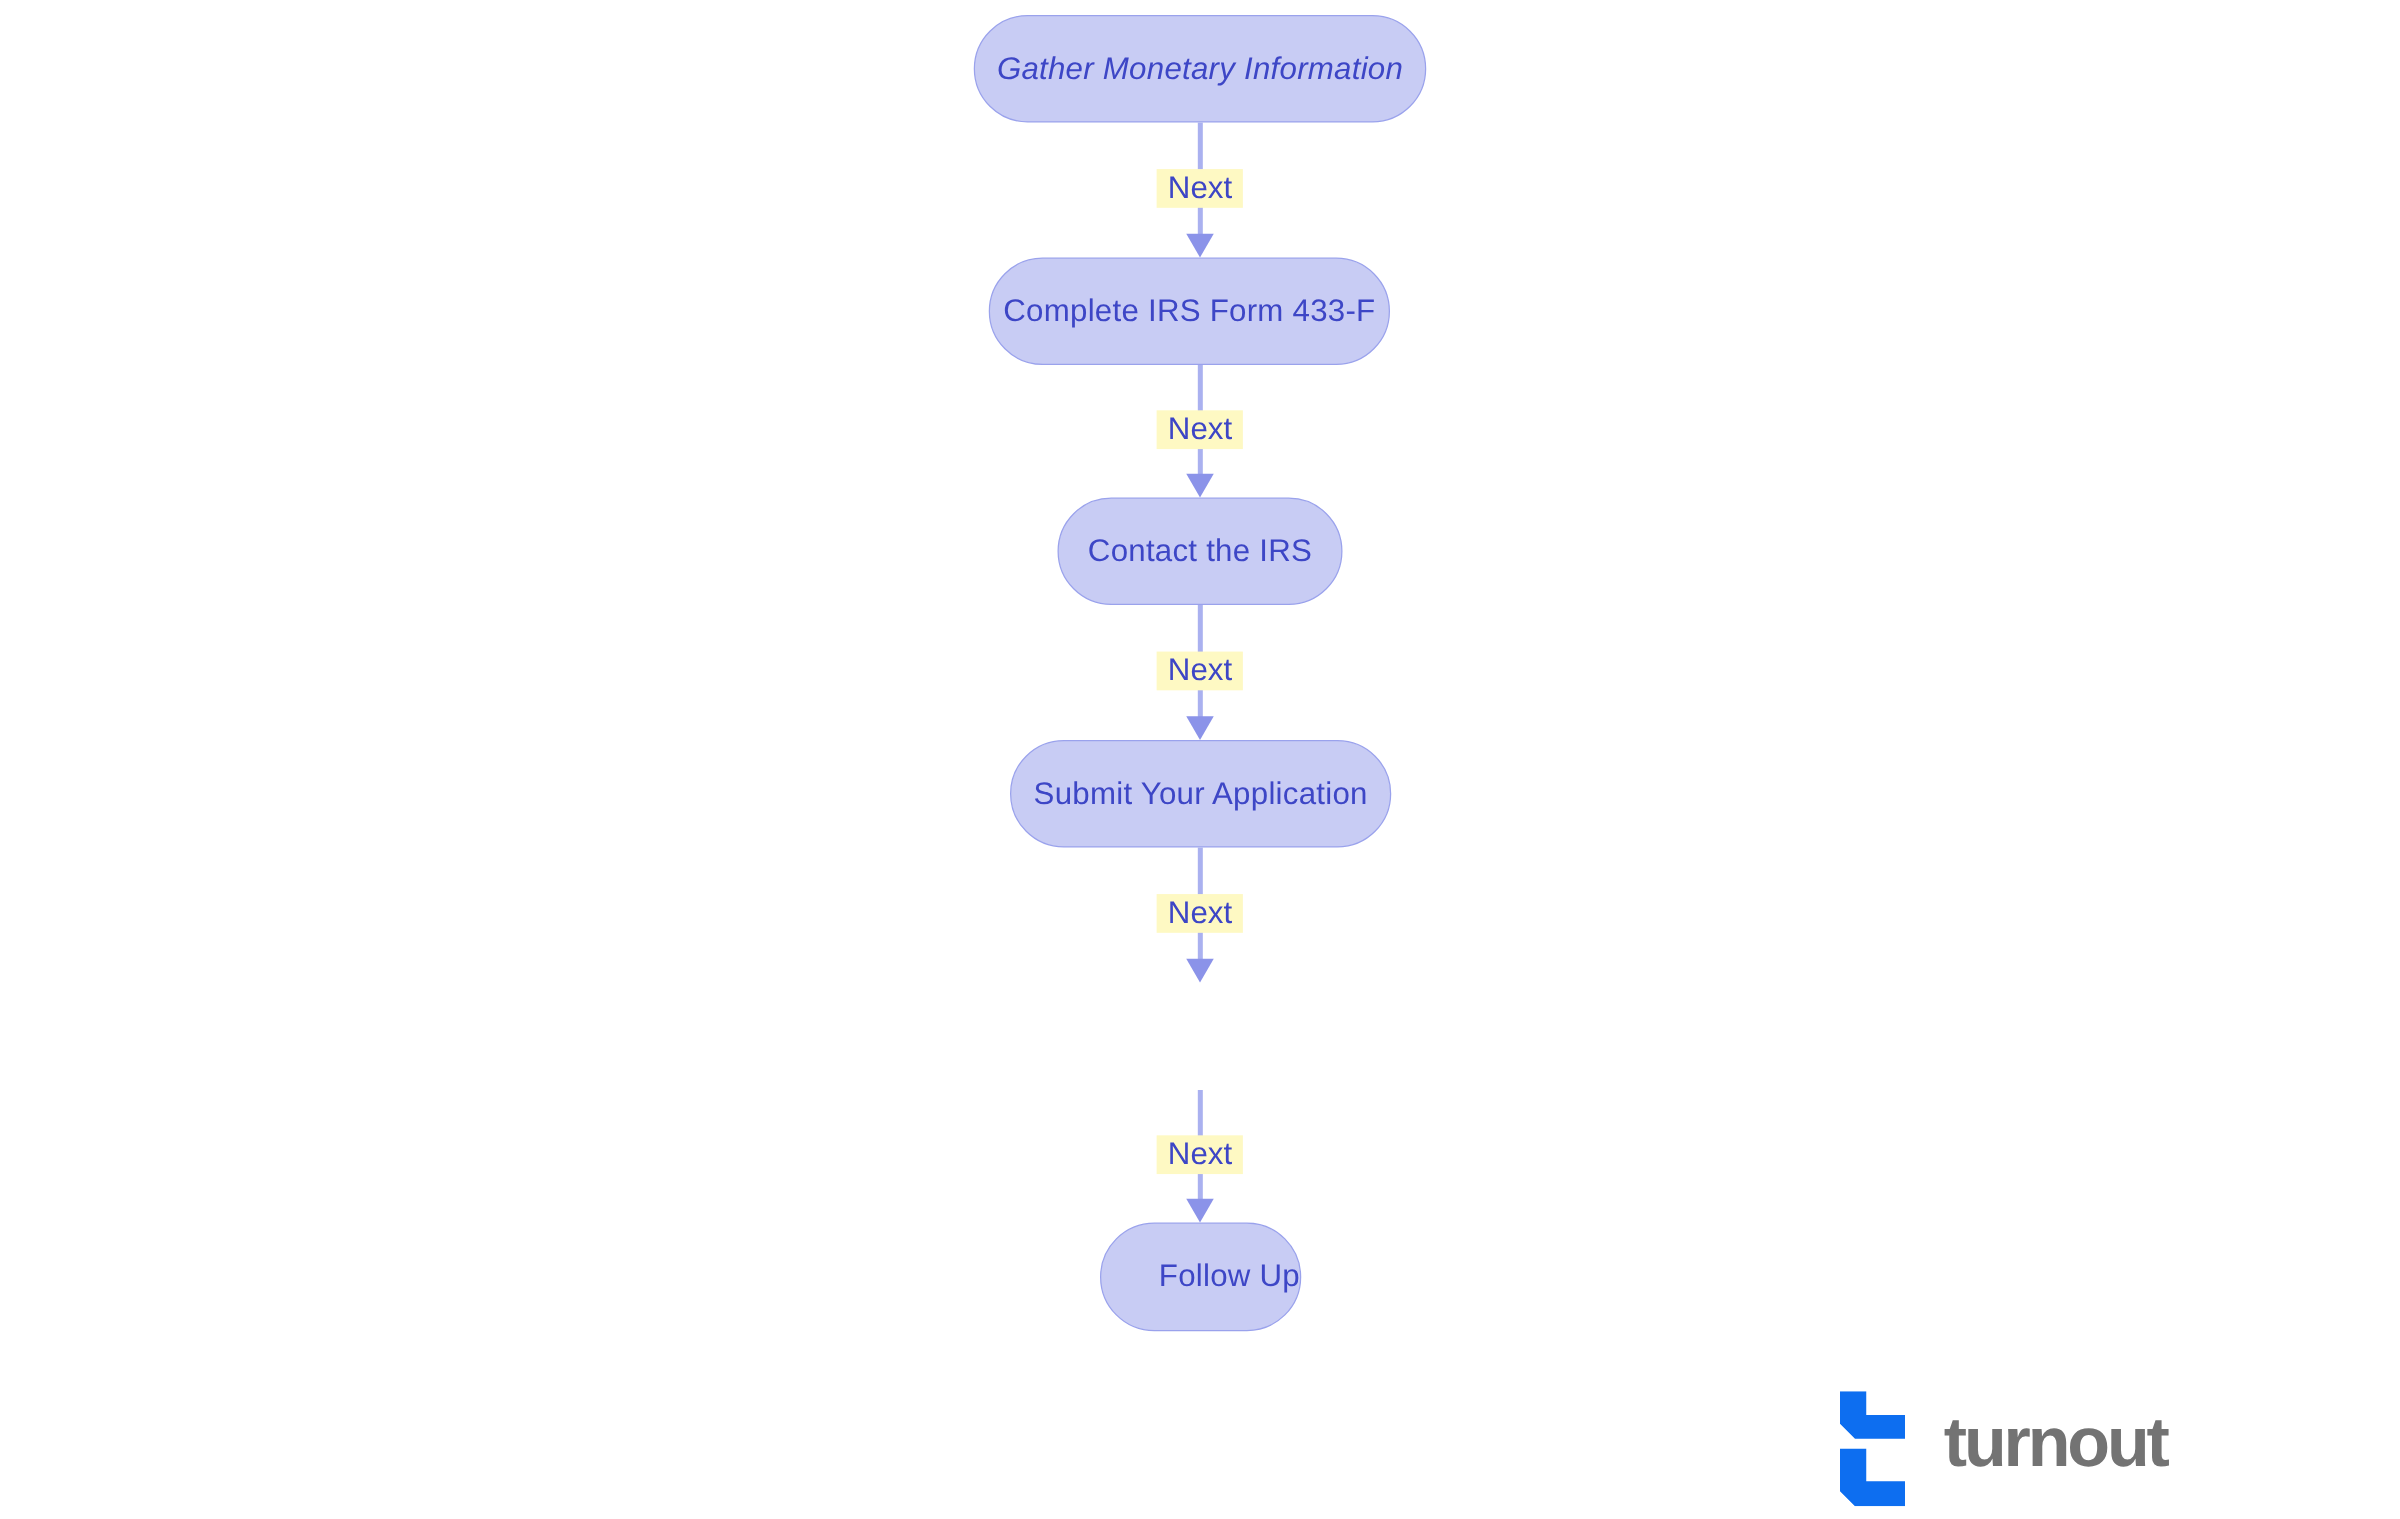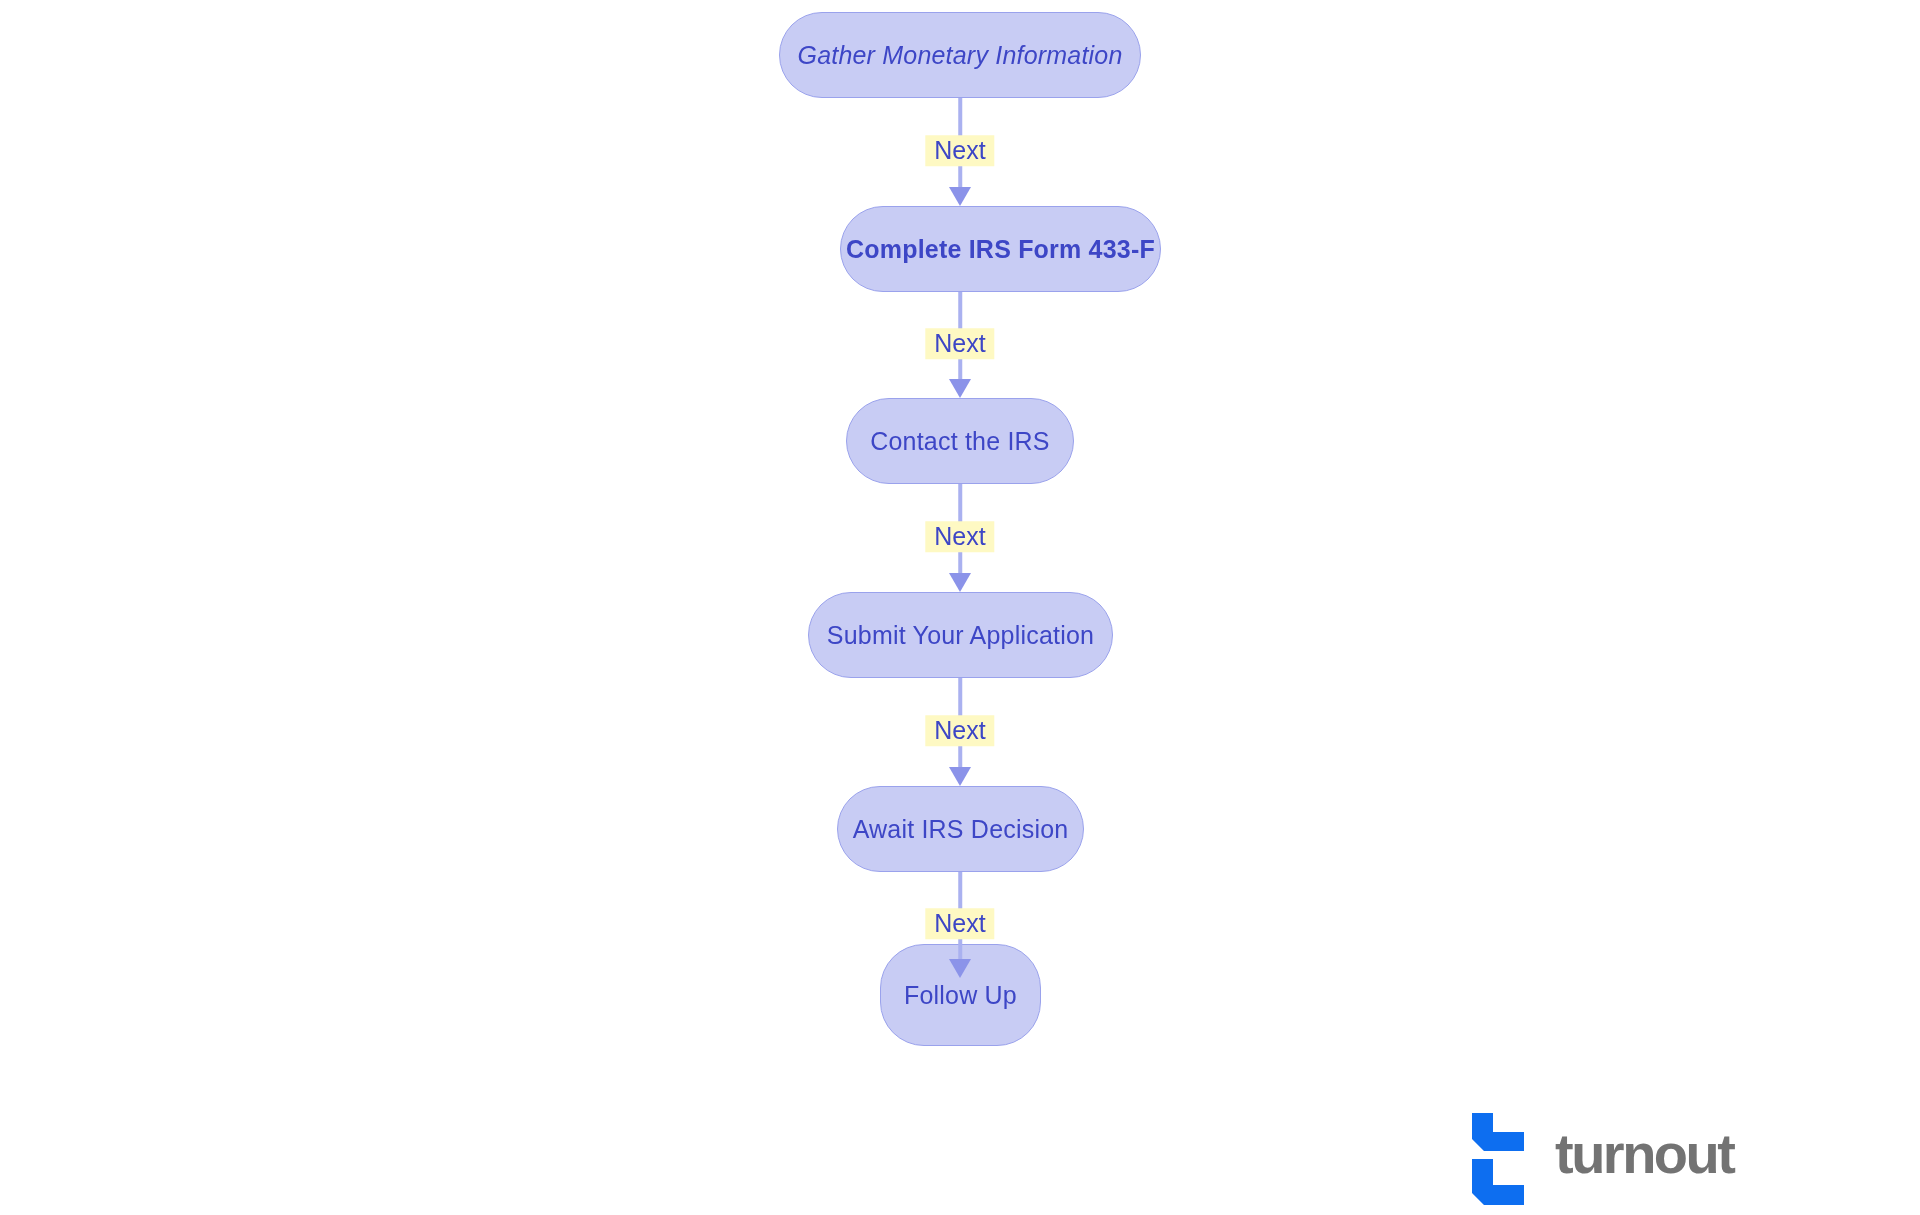--- a/index.html
+++ b/index.html
@@ -22,25 +22,25 @@
     background: #c8ccf4;
     border: 1.5px solid #9aa2ec;
     border-radius: 44px;
     color: #3d46c6;
     font-size: 25px;
     letter-spacing: 0.2px;
     white-space: nowrap;
     text-align: center;
   }
   .node-n1 { left: 779px; top:  12px; width: 362px; height: 86px; font-style: italic; }
-  .node-n2 { left: 840px; top: 206px; width: 321px; height: 86px; font-weight: bold; }
+  .node-n2 { left: 791px; top: 206px; width: 321px; height: 86px; }
   .node-n3 { left: 846px; top: 398px; width: 228px; height: 86px; }
   .node-n4 { left: 808px; top: 592px; width: 305px; height: 86px; }
   .node-n5 { left: 837px; top: 786px; width: 247px; height: 86px; }
-  .node-n6 { left: 880px; top: 944px; width: 161px; height: 102px; }
+  .node-n6 { left: 880px; top: 978px; width: 161px; height: 87px; justify-content: flex-end; }
 
   
   .edge { position: absolute; left: 944px; width: 32px; }
   .edge-e1 { top:  98px; height: 108px; }
   .edge-e2 { top: 292px; height: 106px; }
   .edge-e3 { top: 484px; height: 108px; }
   .edge-e4 { top: 678px; height: 108px; }
   .edge-e5 { top: 872px; height: 106px; }
   .edge-line {
     position: absolute;
@@ -103,23 +103,20 @@
   </div>
   <div class="node node-n2">
     <span>Complete IRS Form 433-F</span>
   </div>
   <div class="node node-n3">
     <span>Contact the IRS</span>
   </div>
   <div class="node node-n4">
     <span>Submit Your Application</span>
   </div>
-  <div class="node node-n5">
-    <span>Await IRS Decision</span>
-  </div>
   <div class="node node-n6">
     <span>Follow Up</span>
   </div>
 
   <div class="edge edge-e1">
     <div class="edge-line"></div>
     <div class="edge-arrowhead"></div>
     <span class="edge-label">Next</span>
   </div>
   <div class="edge edge-e2">

